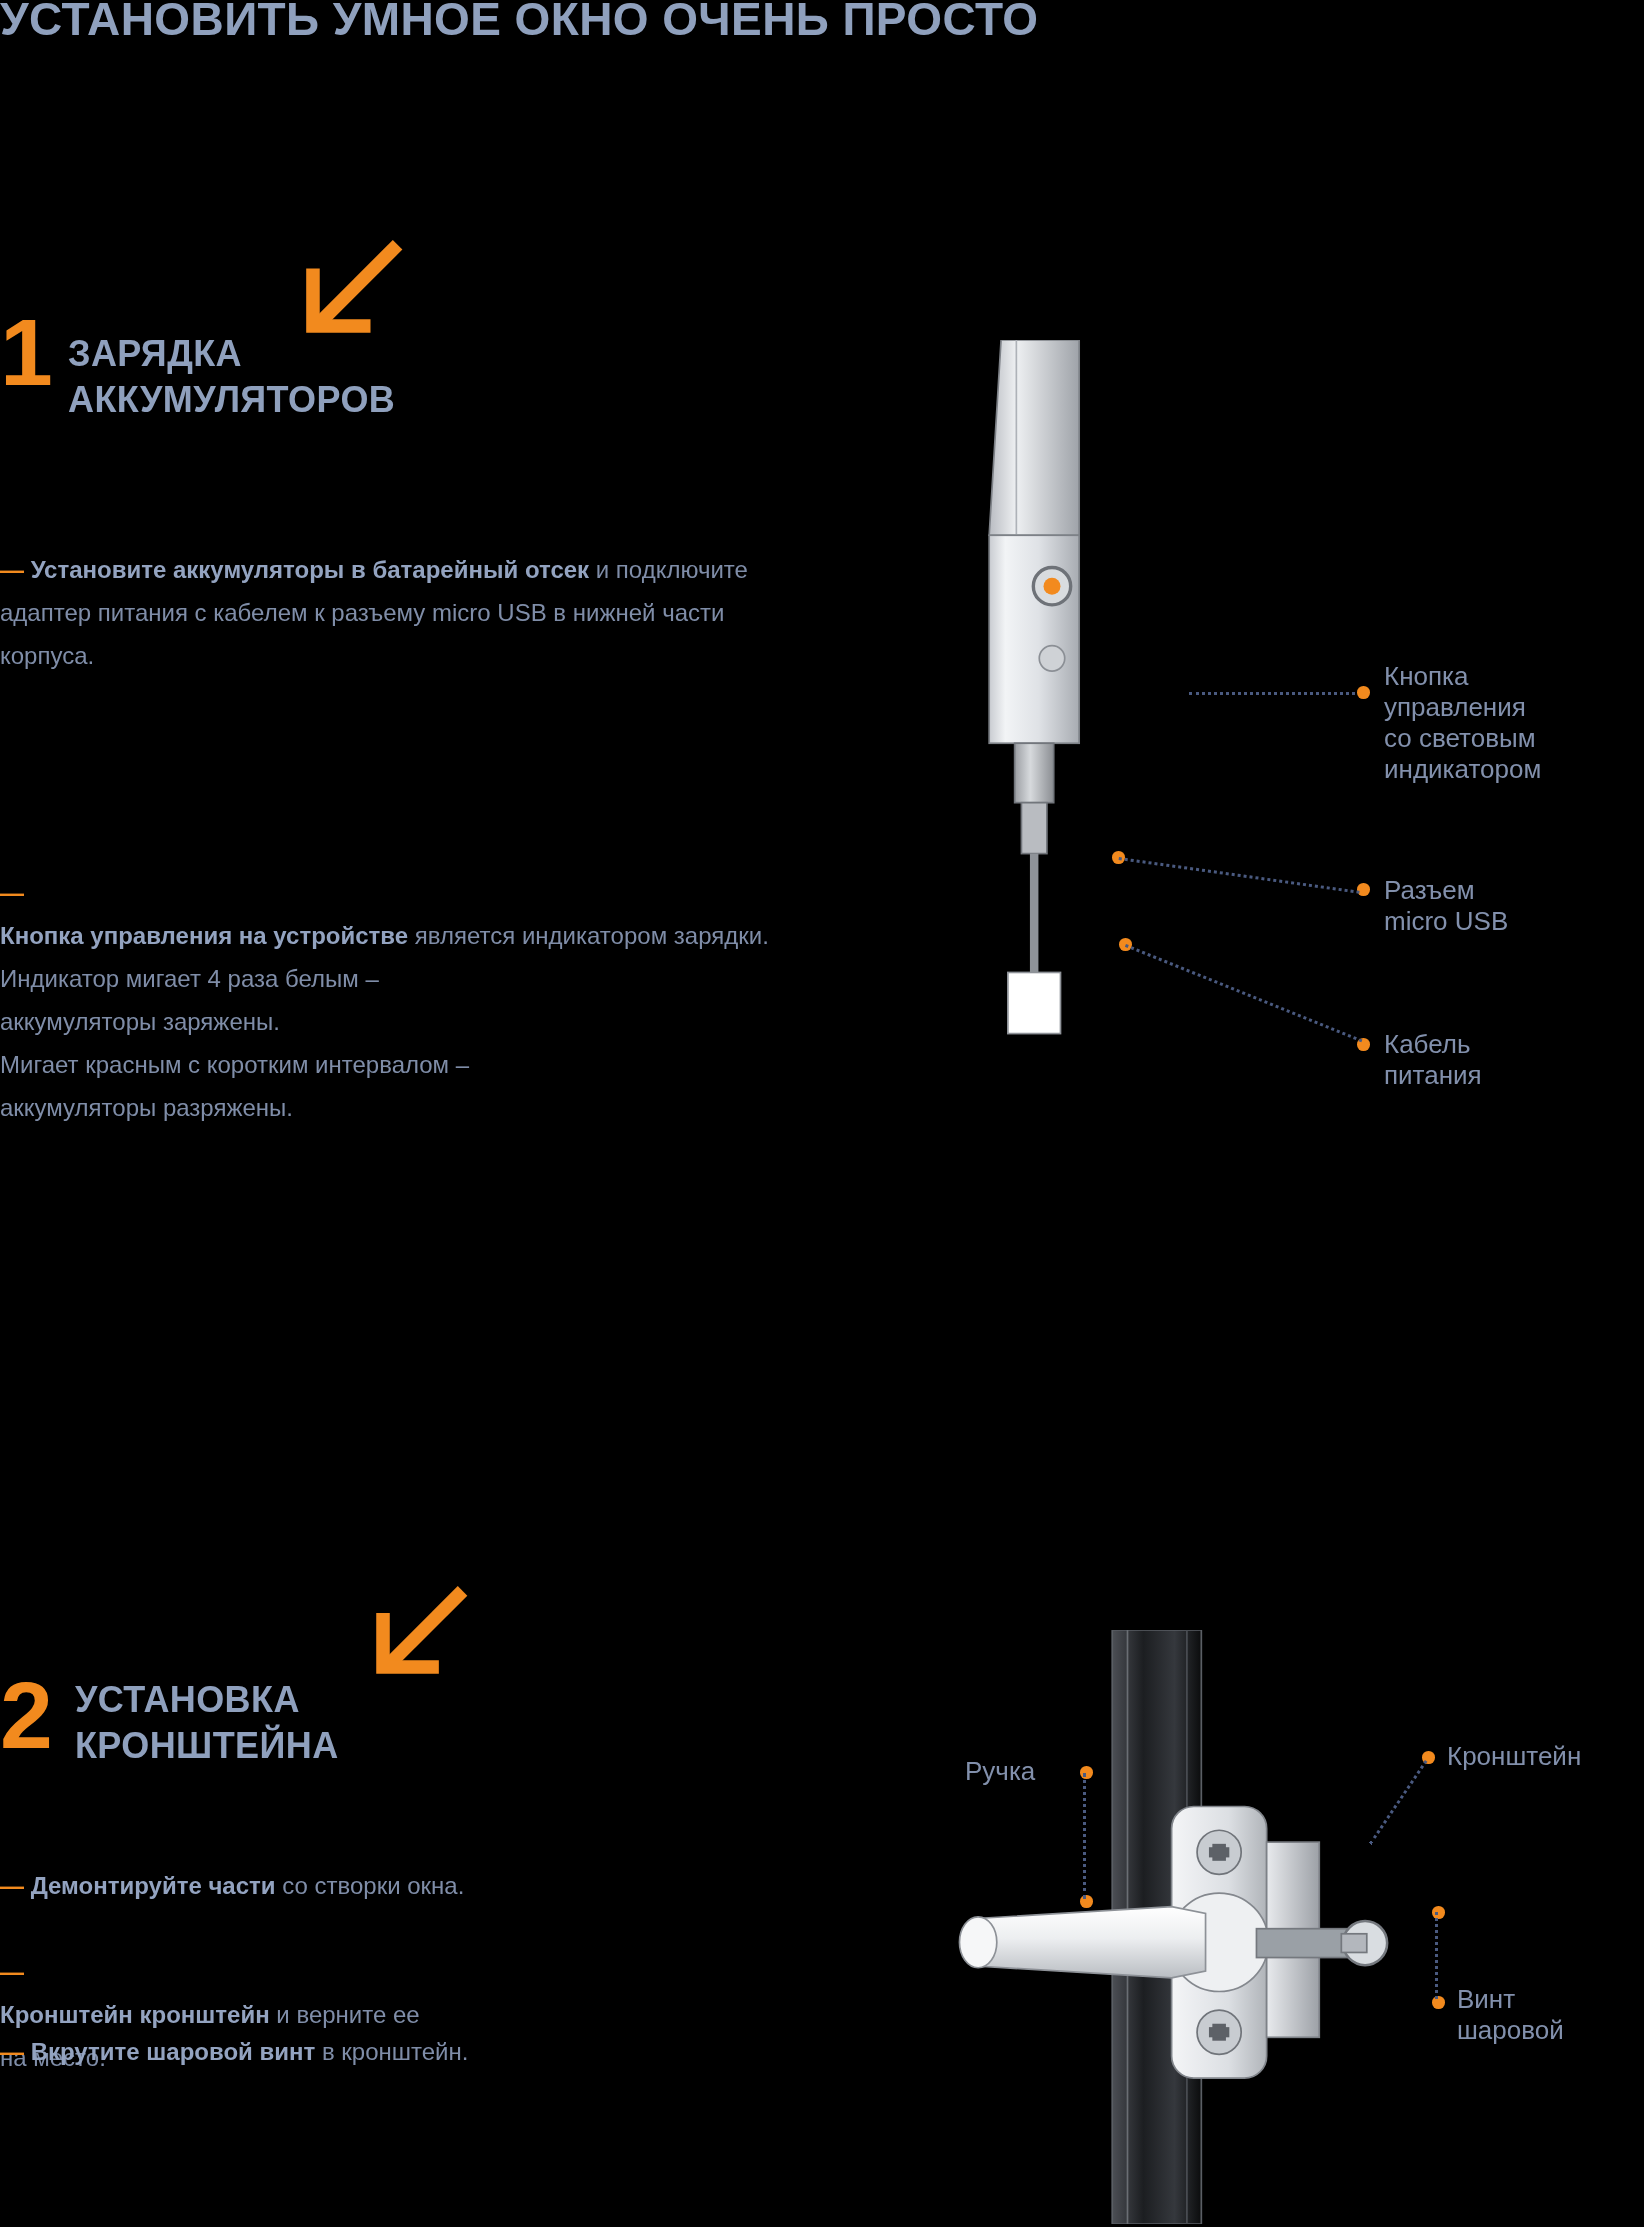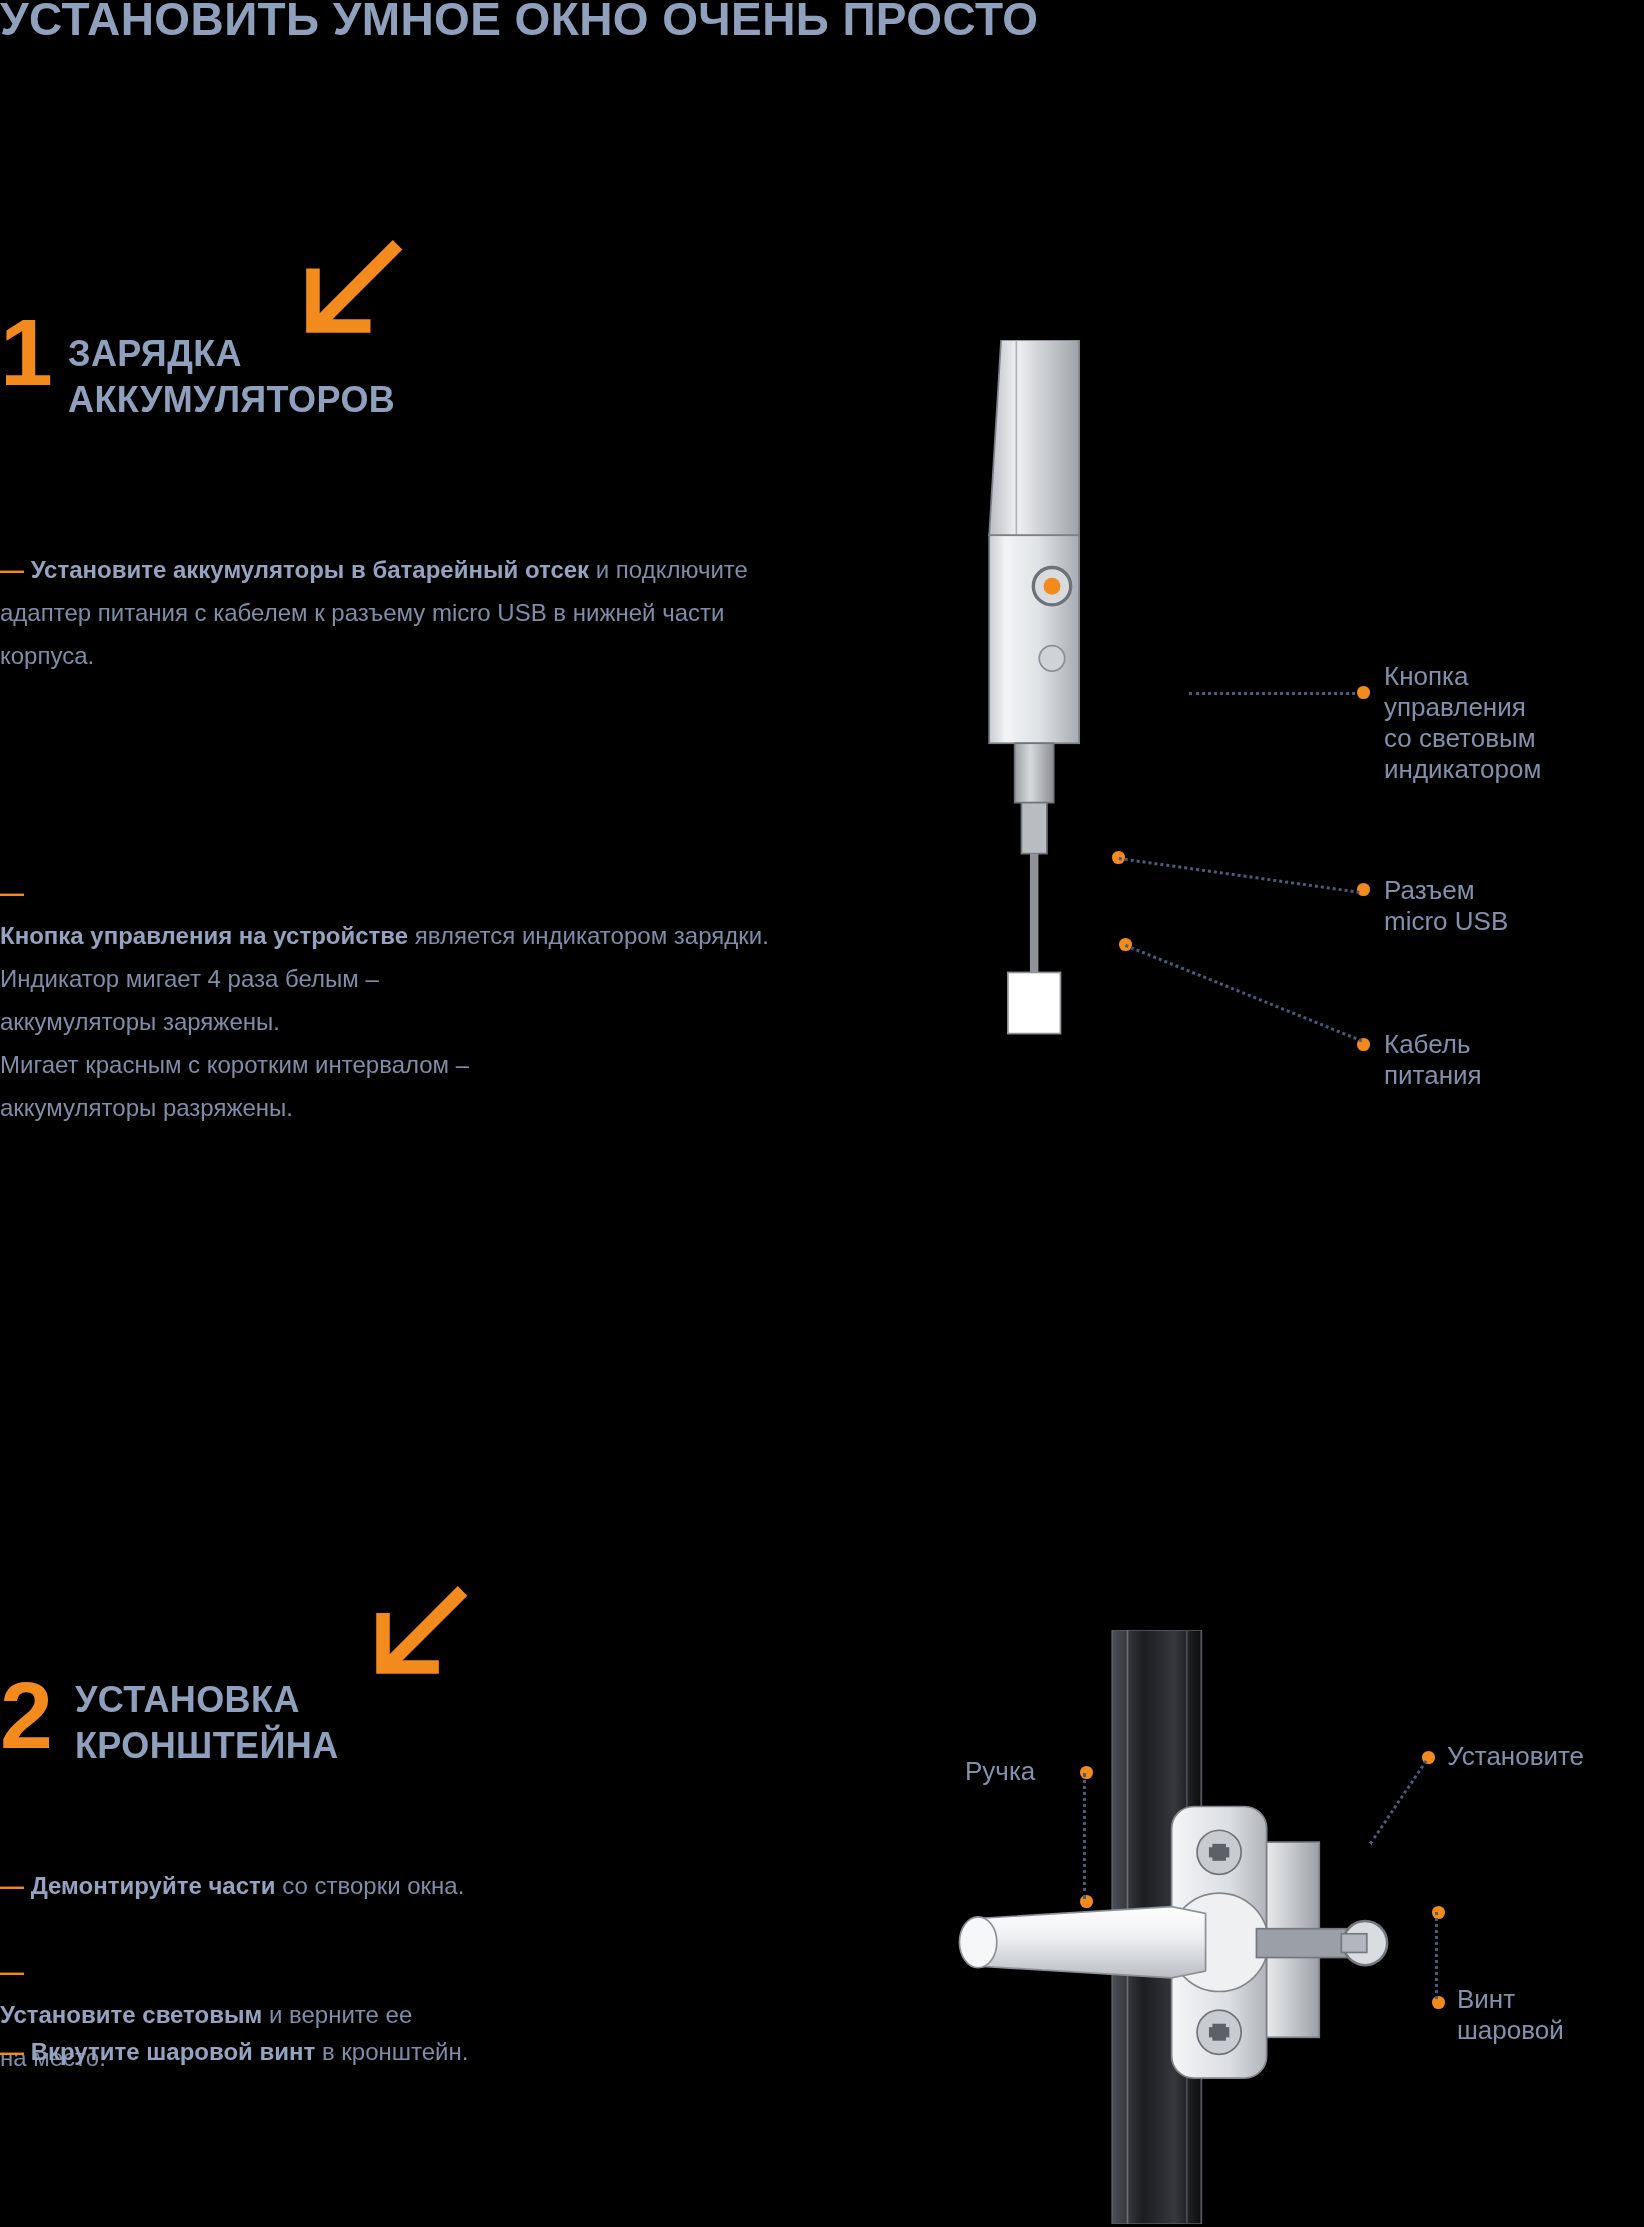--- a/index.html
+++ b/index.html
@@ -200,21 +200,21 @@
   </g>
 </svg>
 
 <div class="para" style="left:0px; top:1864px; width:849px;">
   <span class="dash">—</span>
   <b>Демонтируйте части</b><span> со створки окна.</span>
 </div>
 
 <div class="para" style="left:0px; top:1907px; width:849px; white-space:pre-line;">
   <span class="dash">—</span>
-  <b>Установите световым</b><span> и верните ее
+  <b>Кронштейн кронштейн</b><span> и верните ее
 на место.</span>
 </div>
 
 <div class="para" style="left:0px; top:1994px; width:849px;margin-top:36px;">
   <span class="dash">—</span>
   <b>Вкрутите шаровой винт</b><span> в кронштейн.</span>
 </div>
 
 <svg class="illo" style="left:917px; top:1630px;" width="645" height="594" viewBox="0 0 760 700">
   <defs>
@@ -269,21 +269,21 @@
   <circle cx="528" cy="369" r="26" fill="#d9dde1" stroke="#74787e" stroke-width="3"></circle>
   <rect x="500" y="358" width="30" height="22" fill="#b3b7bd" stroke="#74787e" stroke-width="2"></rect>
 </svg>
 
 <div class="callout" style="left:965px; top:1756px;">Ручка</div>
 <div class="dot" style="left:1080px; top:1766px;"></div>
 <div class="dot" style="left:1080px; top:1895px;"></div>
 <div class="leader" style="left:1086px; top:1773px; width:126px; transform:rotate(90deg);"></div>
 
 <div class="dot" style="left:1422px; top:1751px;"></div>
-<div class="callout" style="left:1447px; top:1741px;">Установите</div>
+<div class="callout" style="left:1447px; top:1741px;">Кронштейн</div>
 <div class="leader" style="left:1369px; top:1843px; width:100px; transform:rotate(-56deg);"></div>
 
 <div class="dot" style="left:1432px; top:1906px;"></div>
 <div class="dot" style="left:1432px; top:1996px;"></div>
 <div class="leader" style="left:1438px; top:1912px; width:87px; transform:rotate(90deg);"></div>
 <div class="callout" style="left:1457px; top:1984px;">Винт
 шаровой</div>
 
 
 </body></html>

